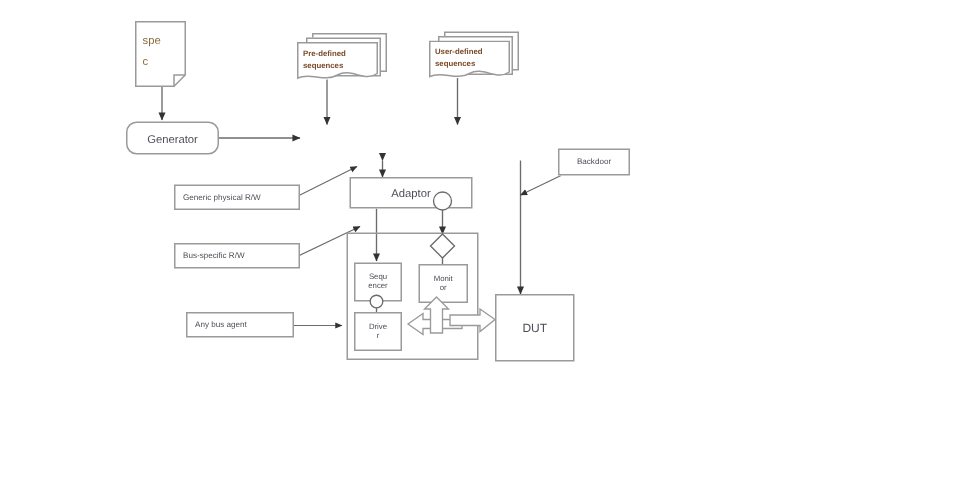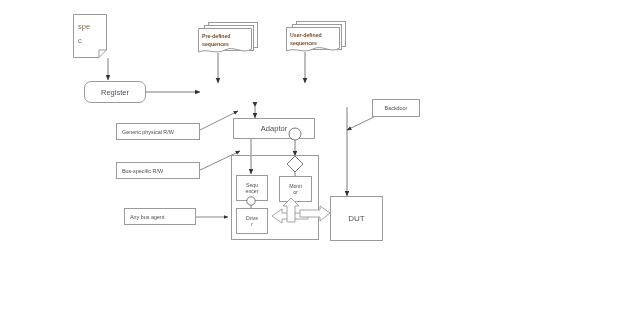--- a/index.html
+++ b/index.html
@@ -77,31 +77,31 @@
 
     <circle cx="251" cy="201" r="4.2" fill="#ffffff" stroke="#6b6b6b" stroke-width="0.9"></circle>
 
     <polygon points="272,216 282,209 282,213 308,213 308,219 282,219 282,223" fill="#ffffff" stroke="#9a9a9a" stroke-width="0.9"></polygon>
 
     <polygon points="291,198 299,206 295,206 295,222 287,222 287,206 283,206" fill="#ffffff" stroke="#9a9a9a" stroke-width="0.9"></polygon>
 
     <polygon points="330,213 320,206 320,210 300,210 300,217 320,217 320,221" fill="#ffffff" stroke="#9a9a9a" stroke-width="0.9"></polygon>
   </svg>
 
-  <div class="stackwrap" style="left:73px;top:14px;width:34px;height:56px;border-radius:11px;">
+  <div class="stackwrap" style="left:90px;top:14px;width:34px;height:56px;border-radius:11px;">
     <svg width="34" height="44" viewBox="0 0 34 44">
       <path d="M0.5,0.5 H33.5 V36 L26,43.5 H0.5 Z" fill="#ffffff" stroke="#9a9a9a" stroke-width="1"></path>
       <path d="M33.5,36 L26,36 L26,43.5" fill="none" stroke="#9a9a9a" stroke-width="1"></path>
     </svg>
     <div class="t-spec" style="position:absolute;left:5px;top:6px;line-height:1.9;">spe</div>
     <div class="t-spec" style="position:absolute;left:5px;top:20px;line-height:1.9;">c</div>
   </div>
 
   <div class="node rounded t-mid" style="left:84px;top:81px;width:62px;height:22px;">
-    <span>Register</span>
+    <span>Generator</span>
   </div>
 
   <div class="stackwrap" style="left:198px;top:22px;width:62px;height:34px;">
     <div class="sheet" style="left:10px;top:0px;width:50px;height:26px;"></div>
     <div class="sheet" style="left:6px;top:3px;width:50px;height:26px;"></div>
     <svg width="56" height="34" viewBox="0 0 56 34" style="position:absolute;left:0;top:6px;">
       <path d="M0.5,0.5 H53.5 V21 C45,27 36,17 27,22 C18,27 9,20 0.5,24 Z" fill="#ffffff" stroke="#9a9a9a" stroke-width="1"></path>
     </svg>
     <div class="seqtext t-seq" style="top:11px;">
       <div>Pre-defined</div>

